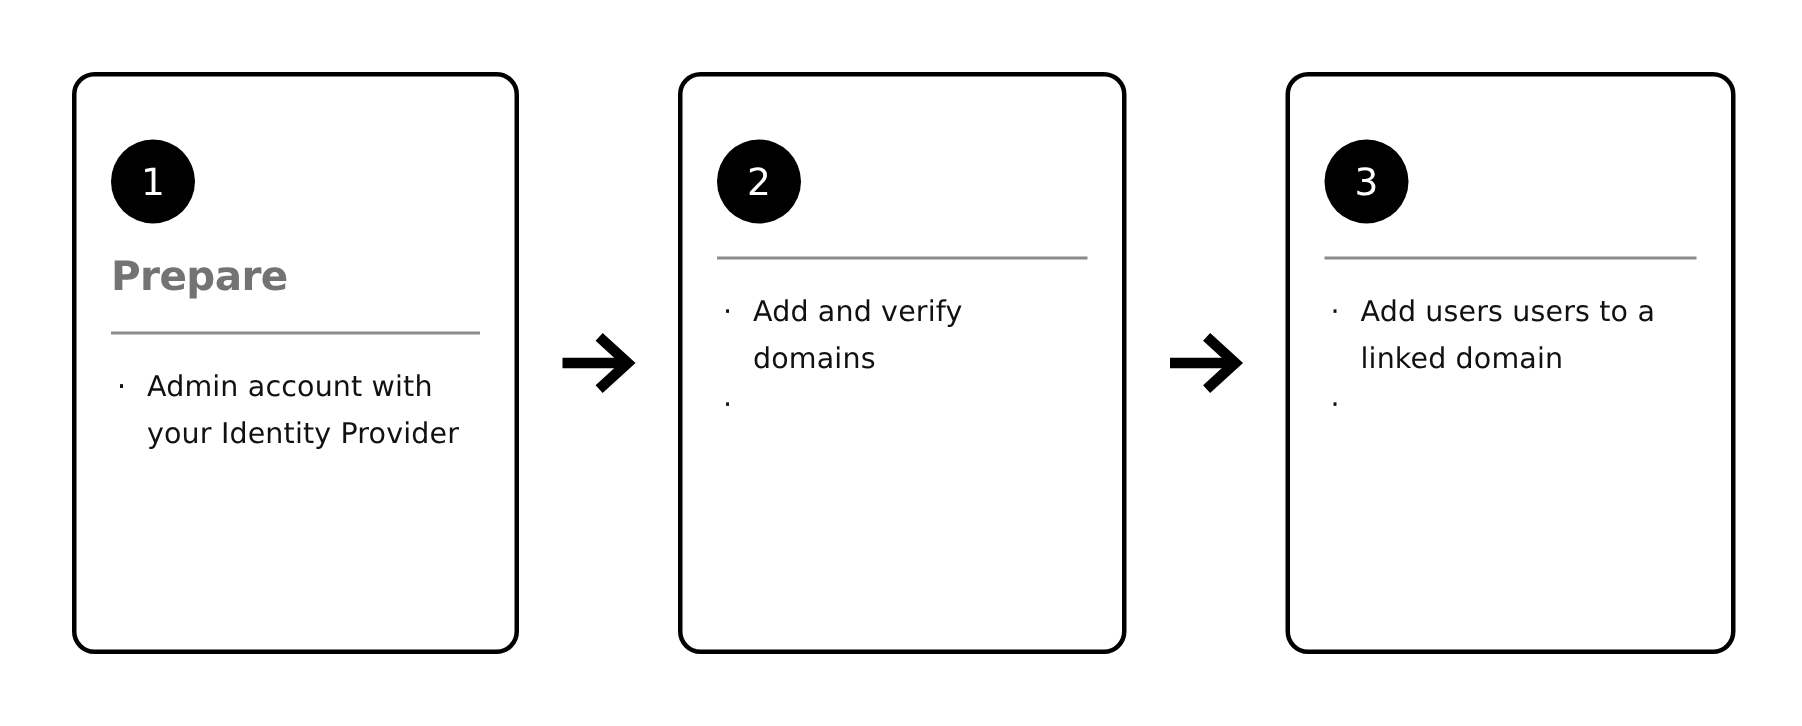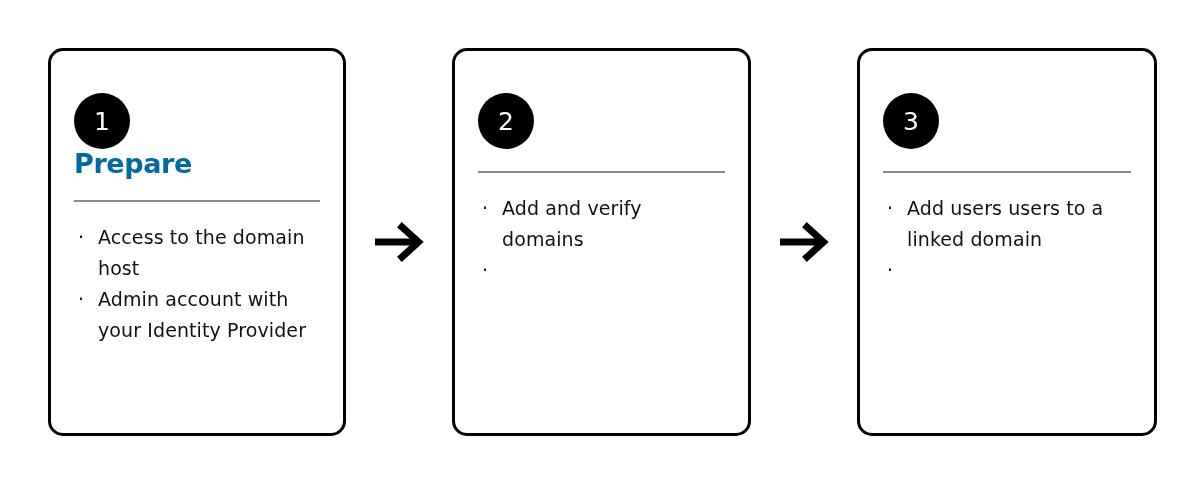--- a/index.html
+++ b/index.html
@@ -60,23 +60,24 @@
     align-items: center;
     justify-content: center;
     font-size: 25px;
     font-weight: 400;
     line-height: 1;
     letter-spacing: 0.2px;
     flex: none;
   }
 
   .card-title {
+    margin-top: 21px;
     font-size: 27px;
     font-weight: bold;
-    color: #0369a1;
+    color: #737373;
     line-height: 1.08;
     letter-spacing: -0.4px;
     white-space: nowrap;
   }
 
   .divider {
     margin-top: 22px;
     width: 100%;
     height: 2px;
     background: #8b8b8b;
@@ -126,21 +127,20 @@
 
     <div class="card card--1">
       <div class="badge">
         <span>1</span>
       </div>
       <div class="card-title">Prepare</div>
       <div class="divider"></div>
       <ul class="bullets">
         <li>
           <span class="dot">·</span>
-          <span>Access to the domain host</span>
         </li>
         <li>
           <span class="dot">·</span>
           <span>Admin account with your Identity Provider</span>
         </li>
       </ul>
     </div>
 
     <div class="arrow">
       <svg width="52" height="42" viewBox="0 0 52 42" aria-hidden="true">

